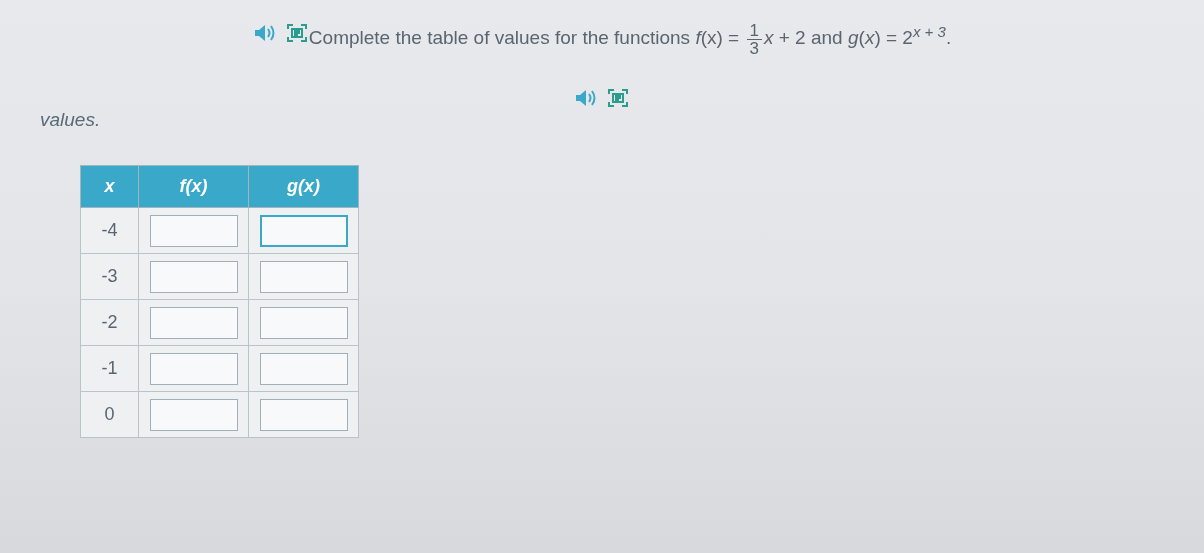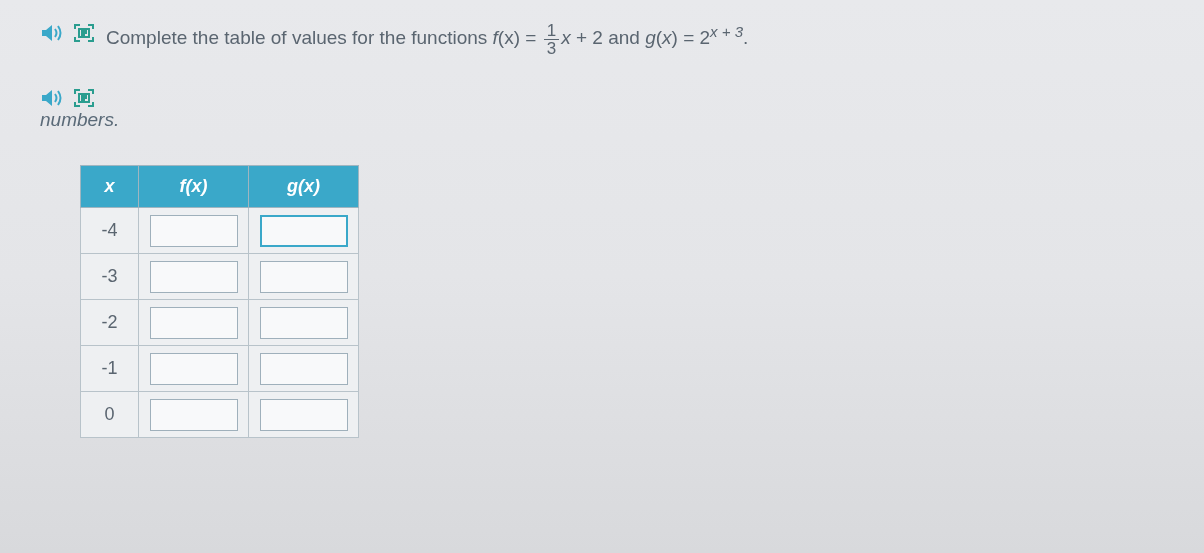--- a/index.html
+++ b/index.html
@@ -9,22 +9,22 @@
       width: 1204px;
       height: 553px;
       padding: 20px 40px;
       color: #3a4a5a;
       font-size: 19px;
       overflow: hidden;
     }
     .instruction-row {
       display: flex;
       align-items: flex-start;
-      gap: 10px;
       margin-bottom: 28px;
+      justify-content: center;
     }
     .icon-cluster {
       display: flex;
       align-items: center;
       gap: 6px;
       margin-top: 2px;
       flex-shrink: 0;
     }
     .speaker-icon svg, .expand-icon svg {
       display: block;
@@ -150,21 +150,21 @@
         <path d="M3 7 L3 3 L8 3"></path>
         <path d="M21 7 L21 3 L16 3"></path>
         <path d="M3 15 L3 19 L8 19"></path>
         <path d="M21 15 L21 19 L16 19"></path>
         <rect x="7" y="7" width="10" height="8"></rect>
         <path d="M9 9 L15 9 M9 11 L15 11 M9 13 L13 13" stroke-width="1.2"></path>
       </svg>
     </span>
   </div>
 </div>
-<div class="instruction-text italic numbers-line">numbers.</div>
+<div class="instruction-text italic numbers-line">values.</div>
 
 <table>
   <thead>
     <tr>
       <th class="x-col">x</th>
       <th class="fn-col">f(x)</th>
       <th class="fn-col">g(x)</th>
     </tr>
   </thead>
   <tbody>

